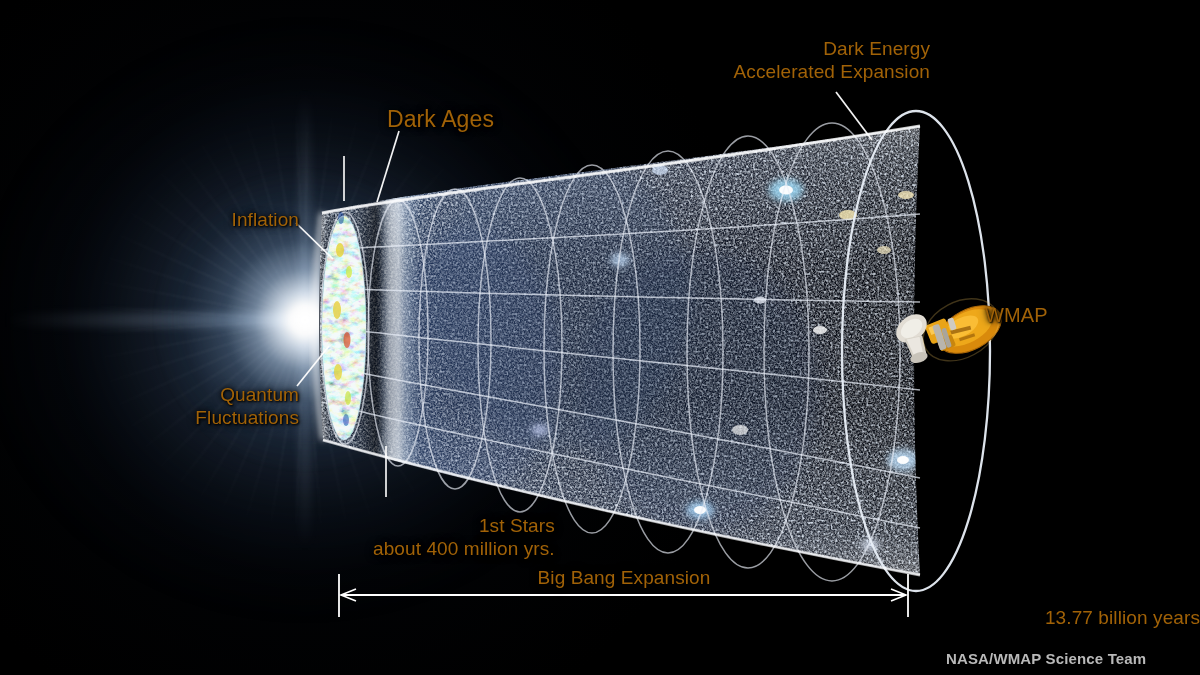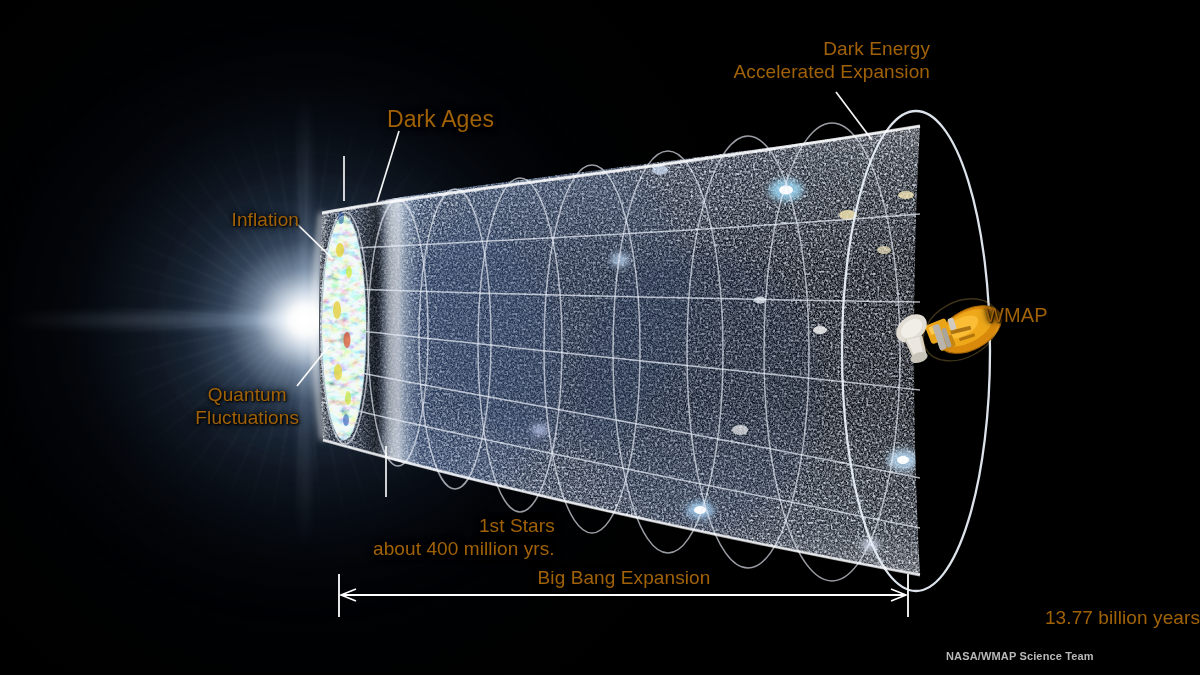--- a/index.html
+++ b/index.html
@@ -83,31 +83,31 @@
     position:absolute;
     color:#a16207;
     font-weight:normal;
     letter-spacing:0.1px;
     line-height:1.22;
     white-space:pre-line;
     text-shadow:0 0 4px rgba(0,0,0,0.95), 0 0 9px rgba(0,0,0,0.8), 1px 1px 2px rgba(0,0,0,1);
   }
   #lbl-afterglow{right:844px;top:80px;text-align:right;font-size:19px;}
   #lbl-inflation{right:901px;top:208px;text-align:center;font-size:19px;}
-  #lbl-quantum  {right:901px;top:383px;text-align:center;font-size:19px;}
+  #lbl-quantum  {right:901px;top:383px;text-align:right;font-size:19px;}
   #lbl-darkages {left:387px;top:105px;text-align:left;font-size:23px;}
   #lbl-develop  {left:540px;top:104px;text-align:left;font-size:19px;}
   #lbl-darkenergy{left:704px;top:37px;text-align:right;width:226px;font-size:19px;}
   #lbl-wmap     {left:985px;top:275px;text-align:left;font-size:20px;margin-top:28px;}
   #lbl-firststars{left:373px;top:502px;text-align:right;font-size:19px;margin-top:12px;}
   #lbl-bigbang  {left:0;top:566px;width:1200px;text-align:center;font-size:19px;padding-left:24px;}
   #lbl-years    {left:0;top:606px;width:1200px;text-align:right;font-size:19px;}
   #lbl-credit{
     position:absolute;left:946px;top:650px;
-    color:#b9b9b9;font-size:11px;font-weight:bold;
+    color:#b9b9b9;font-size:15px;font-weight:bold;
     letter-spacing:0.15px;
     text-shadow:none;
     text-align:right;
   }
 </style>
 </head>
 <body>
 
 <div id="stage">
 

